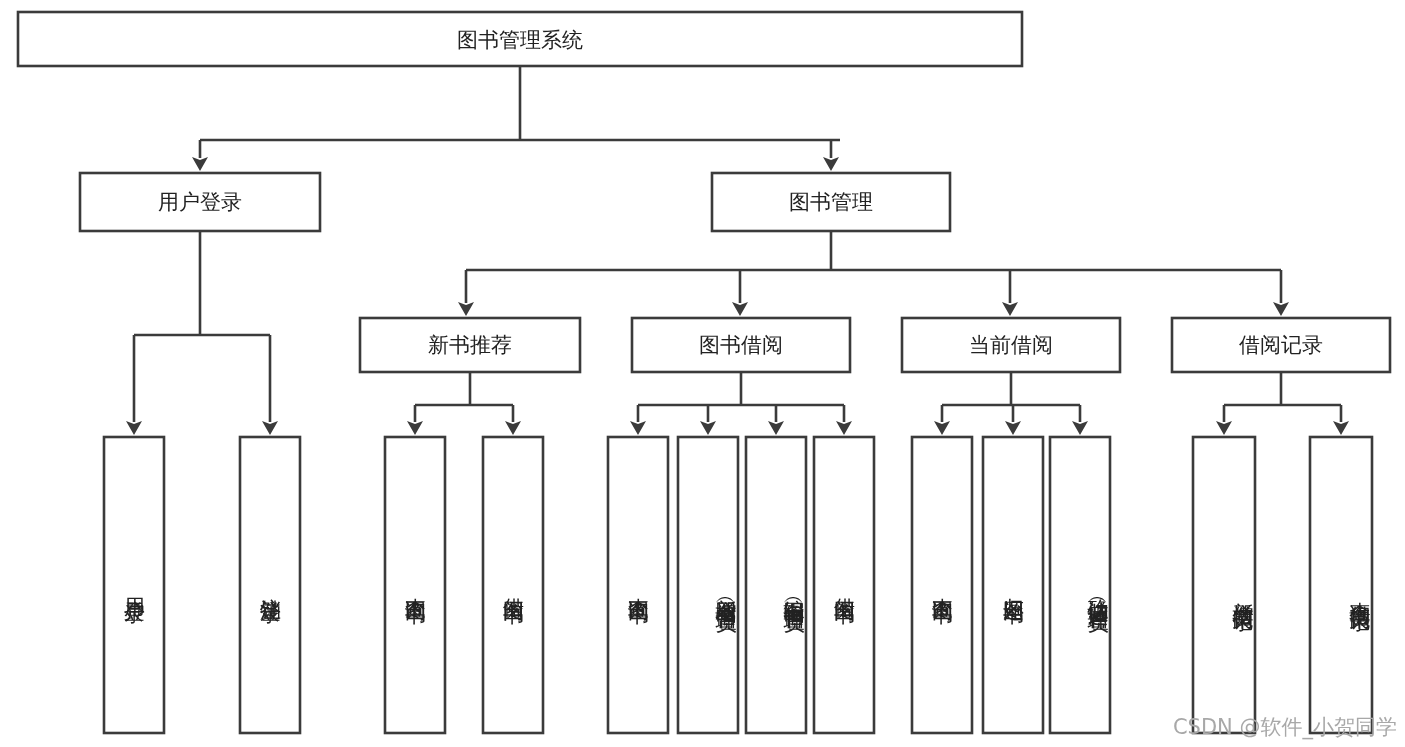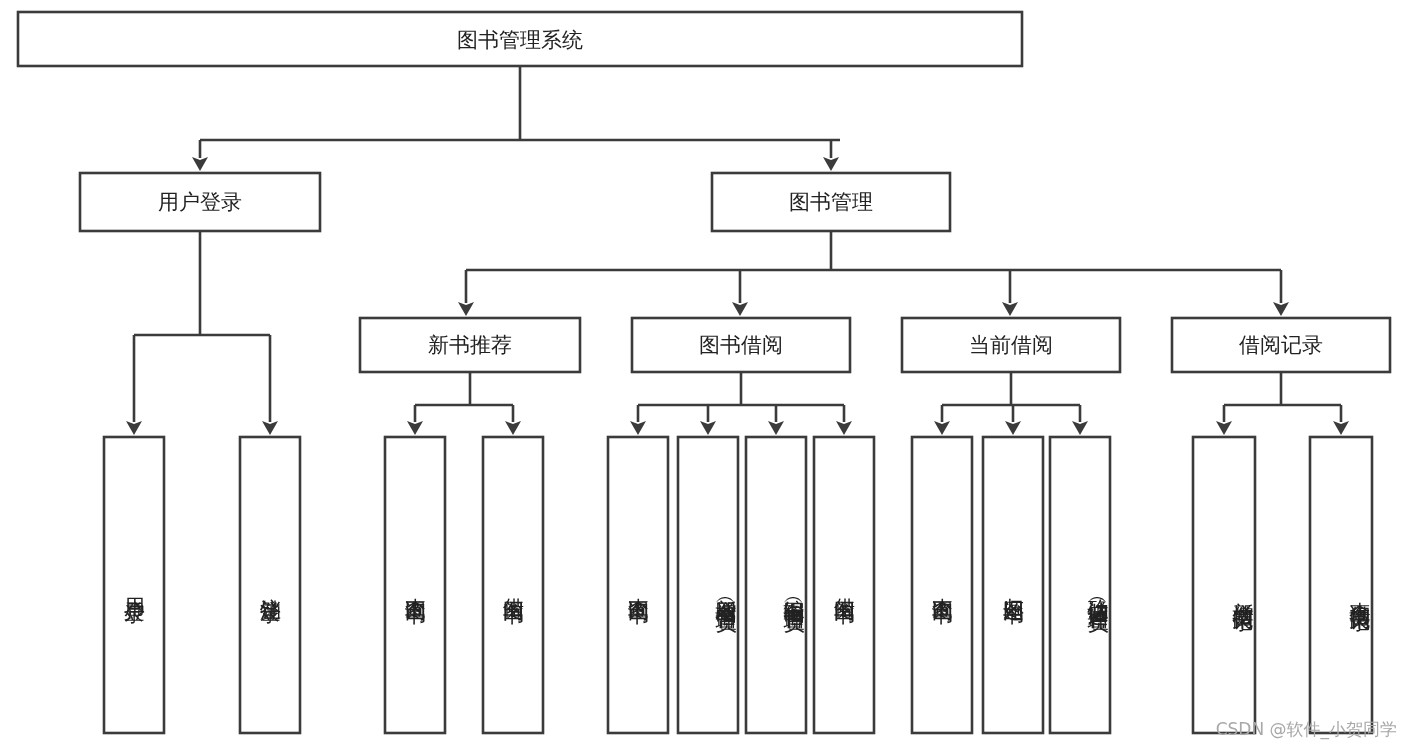--- a/index.html
+++ b/index.html
@@ -60,21 +60,21 @@
     display: flex;
     align-items: flex-start;
     justify-content: center;
     pointer-events: none;
   }
   .watermark {
     position: absolute;
     right: 8px;
     bottom: 6px;
     font-family: "DejaVu Sans", "Liberation Sans", sans-serif;
-    font-size: 17px;
+    font-size: 21px;
     color: #a8a8a8;
     white-space: nowrap;
   }
 </style>
 </head>
 <body>
 
 <div id="diagram-root">
 
   <svg id="tree-svg" viewBox="0 0 1405 747">

